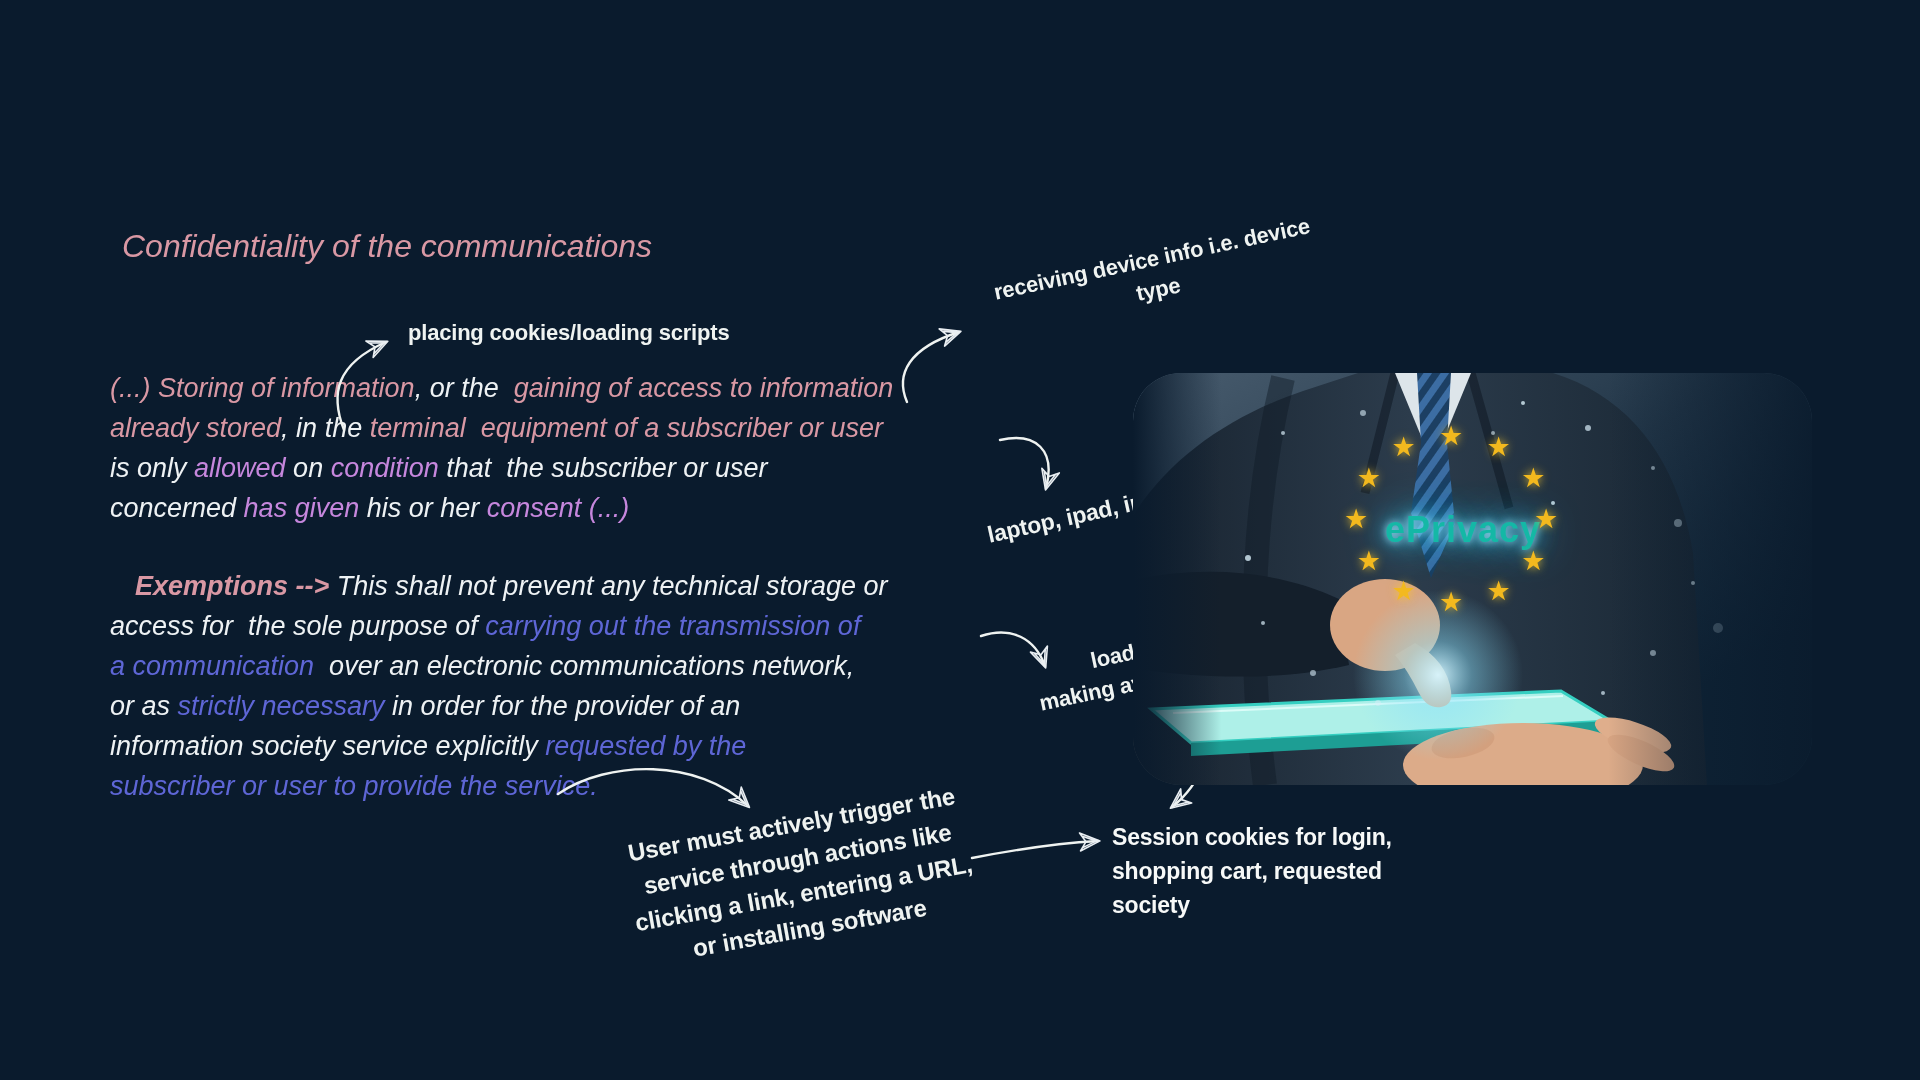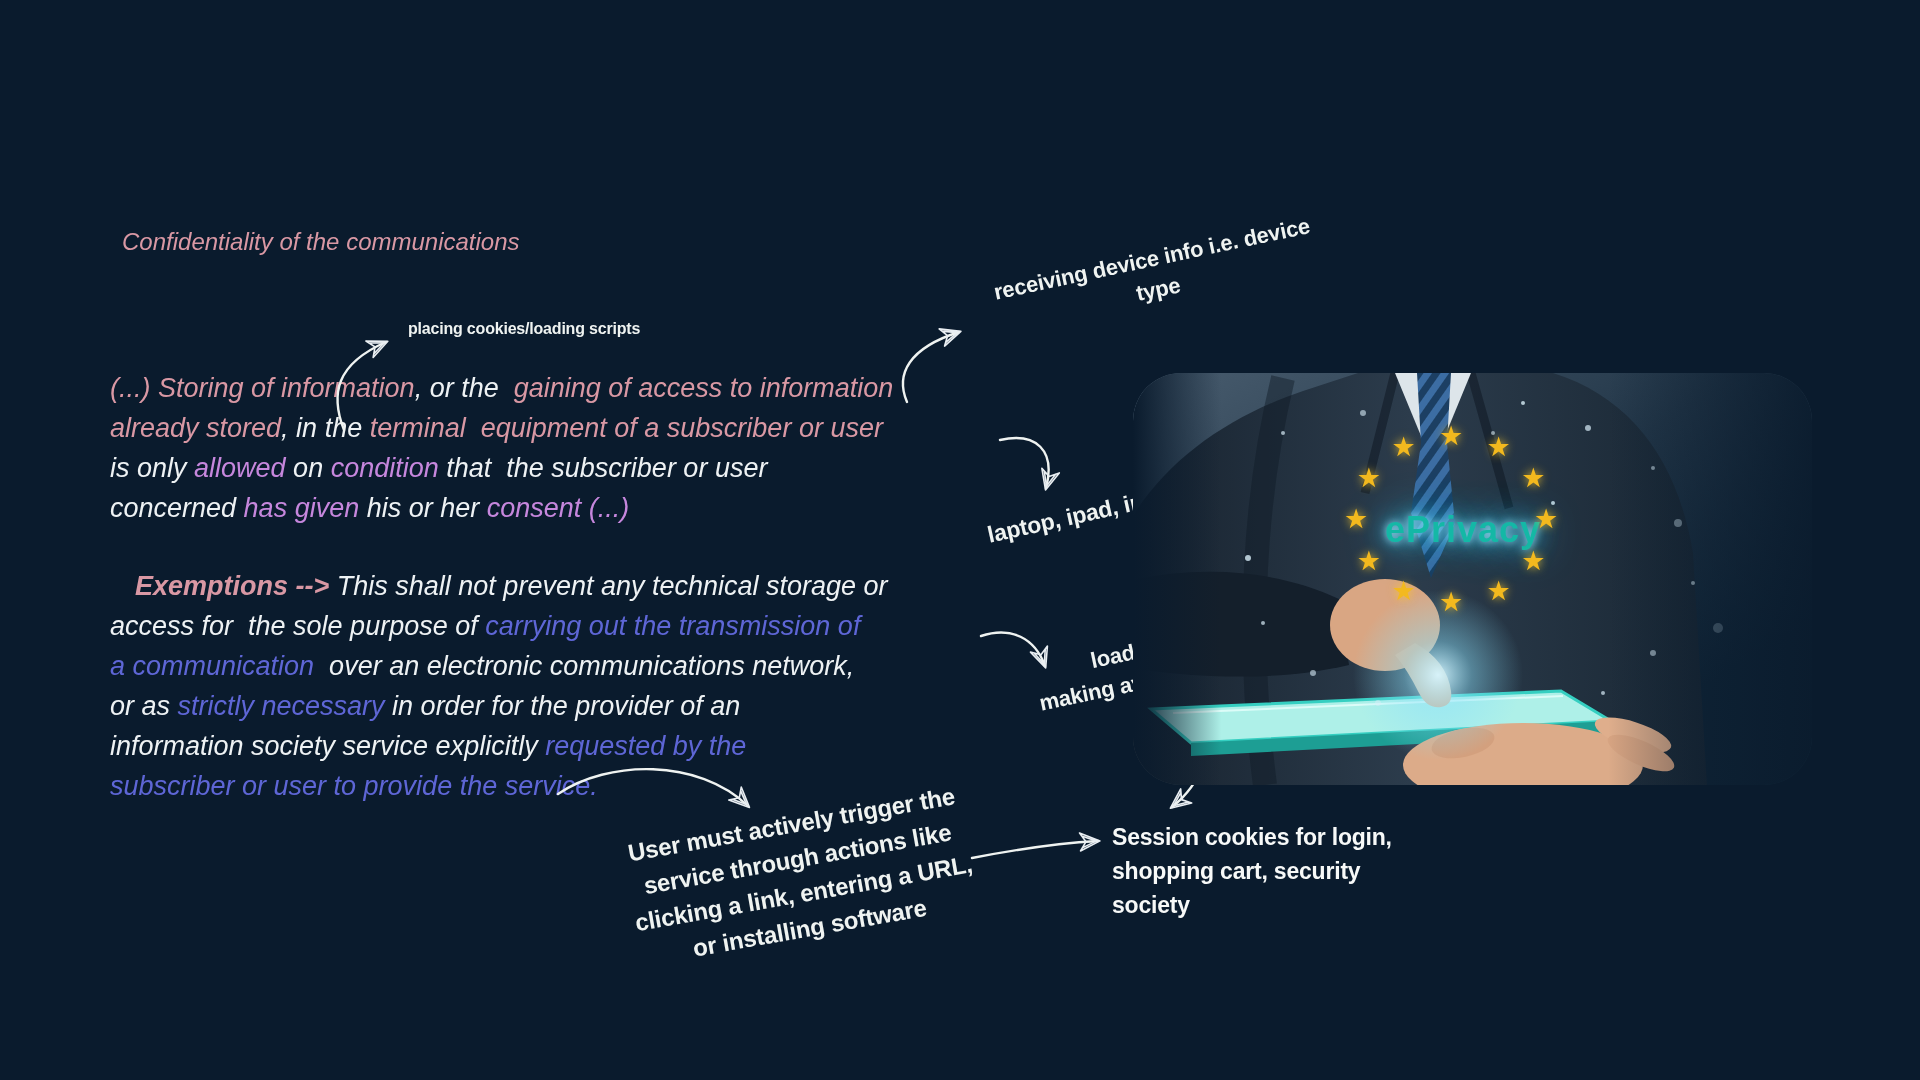--- a/index.html
+++ b/index.html
@@ -6,34 +6,34 @@
     --bg:#0a1b2d; --teal:#2fb4a8; --pink:#d998a4; --purple:#c687dd;
     --blue:#5e66d6; --white:#eef2f4; --anno:#eff3f1;
   }
   html,body{margin:0;padding:0;background:var(--bg);}
   .canvas{position:relative;width:1920px;height:1080px;overflow:hidden;background:var(--bg);
           font-family:"Liberation Sans",sans-serif;}
 
   .title{position:absolute;left:108px;top:108px;margin:0;font-size:88px;font-weight:700;
          letter-spacing:-2px;color:var(--teal);line-height:1.05;}
   .title-sub{font-size:46px;font-weight:600;letter-spacing:0;}
-  .subtitle{position:absolute;left:122px;top:228px;font-size:24px;font-style:italic;
+  .subtitle{position:absolute;left:122px;top:228px;font-size:32px;font-style:italic;
             font-weight:500;color:var(--pink);}
 
   .quote{position:absolute;left:110px;top:368px;margin:0;font-size:27px;font-style:italic;
          line-height:40px;white-space:pre;color:var(--white);}
   .exempt{top:566px;}
   .seg-pink{color:var(--pink);margin-top:21px;}
   .seg-white{color:var(--white);}
   .seg-purple{color:var(--purple);}
   .seg-blue{color:var(--blue);}
   .seg-pinkbold{color:var(--pink);font-weight:700;margin-left:25px;}
 
   .anno{position:absolute;font-weight:700;color:var(--anno);letter-spacing:-0.2px;}
-  #anno-placing{left:408px;top:320px;font-size:16px;}
+  #anno-placing{left:408px;top:320px;font-size:22px;}
   #anno-receiving{left:975px;top:243px;width:360px;font-size:22px;line-height:31px;
                   text-align:center;transform:rotate(-12deg);}
   #anno-devices{left:988px;top:522px;font-size:23px;transform:rotate(-12.5deg);
                 transform-origin:0 50%;white-space:nowrap;}
   #anno-loading{left:1028px;top:628px;width:300px;font-size:22px;line-height:31px;
                 text-align:center;transform:rotate(-12deg);}
   #anno-user{left:628px;top:806px;width:345px;font-size:24px;line-height:35px;
              text-align:center;transform:rotate(-10deg);}
   #anno-session{left:1112px;top:820px;width:280px;font-size:23px;line-height:34px;
                 text-align:left;color:#f7f9f8;}
@@ -70,21 +70,21 @@
   <div class="subtitle">Confidentiality of the communications</div>
 
   <p class="quote"><span class="seg-pink">(...) Storing of information</span><span class="seg-white">, or the </span><span class="seg-pink"> gaining of access to information</span><br><span class="seg-pink">already stored</span><span class="seg-white">, in the </span><span class="seg-pink">terminal  equipment of a subscriber or user</span><br><span class="seg-white">is only </span><span class="seg-purple">allowed</span><span class="seg-white"> on </span><span class="seg-purple">condition</span><span class="seg-white"> that  the subscriber or user</span><br><span class="seg-white">concerned </span><span class="seg-purple">has given</span><span class="seg-white"> his or her </span><span class="seg-purple">consent (...)</span></p>
   <p class="quote exempt"><span class="seg-pinkbold">Exemptions --&gt; </span><span class="seg-white">This shall not prevent any technical storage or</span><br><span class="seg-white">access for  the sole purpose of </span><span class="seg-blue">carrying out the transmission of</span><br><span class="seg-blue">a communication</span><span class="seg-white">  over an electronic communications network,</span><br><span class="seg-white">or as </span><span class="seg-blue">strictly necessary</span><span class="seg-white"> in order for the provider of an</span><br><span class="seg-white">information society service explicitly </span><span class="seg-blue">requested by the</span><br><span class="seg-blue">subscriber or user to provide the service.</span></p>
 
   <div class="anno" id="anno-placing"><span>placing cookies/loading scripts</span></div>
   <div class="anno" id="anno-receiving"><span>receiving device info i.e. device</span><br><span>type</span></div>
   <div class="anno" id="anno-devices"><span>laptop, ipad, iphone, routers</span></div>
   <div class="anno" id="anno-loading"><span>loading an app,</span><br><span>making available a website to</span><br><span>the user</span></div>
   <div class="anno" id="anno-user"><span>User must actively trigger the</span><br><span>service through actions like</span><br><span>clicking a link, entering a URL,</span><br><span>or installing software</span></div>
-  <div class="anno" id="anno-session"><span>Session cookies for login,</span><br><span>shopping cart,  security</span><br><span>society</span></div>
+  <div class="anno" id="anno-session"><span>Session cookies for login,</span><br><span>shopping cart,  requested</span><br><span>society</span></div>
 
   <svg class="arrow" style="left:328px;top:328px" width="80" height="110">
     <path d="M16,102 C2,66 8,36 58,14" marker-end="url(#ah)"></path>
     </svg>
   <svg class="arrow" style="left:893px;top:322px" width="95" height="90">
     <path d="M14,80 C2,52 16,26 66,10" marker-end="url(#ah)"></path>
     </svg>
   <svg class="arrow" style="left:988px;top:430px" width="80" height="75">
     <path d="M12,10 C48,2 68,20 58,58" marker-end="url(#ah)"></path>
     </svg>

